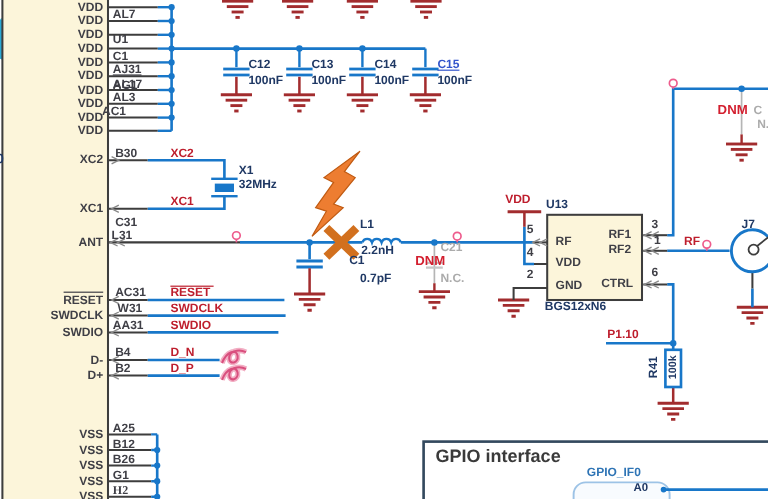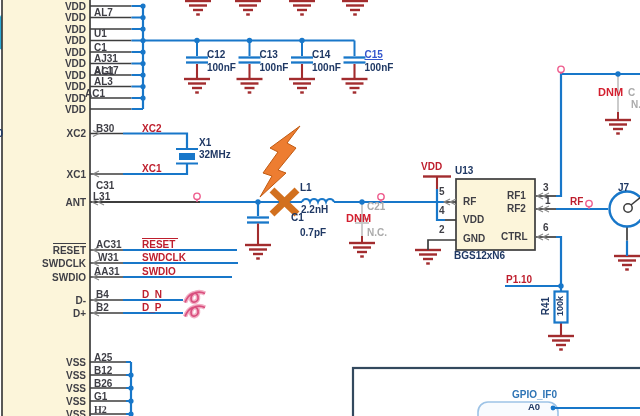--- a/index.html
+++ b/index.html
@@ -7,21 +7,21 @@
         font-family:"Liberation Sans",sans-serif;}
   #schsvg{position:absolute;left:0;top:0;z-index:1;}
   #labels{position:absolute;left:0;top:0;width:640px;height:416px;z-index:2;pointer-events:none;}
   .lbl{position:absolute;white-space:nowrap;font-weight:bold;font-size:10px;line-height:1.1;pointer-events:auto;}
   .navy{color:#1F3864;}
   .dark{color:#3F3F46;}
   .red{color:#BE1E2D;}
   .gray{color:#ABABAB;}
   .dnmred{color:#D31F2F;font-size:11px;}
   .bluesel{color:#3355CC;text-decoration:underline;}
-  .bluelbl{color:#2E74B5;margin-left:23px;}
+  .bluelbl{color:#2E74B5;}
   .r{width:50px;text-align:right;}
   .ol{position:absolute;height:1.6px;pointer-events:none;}
   .vert{transform:translate(-50%,-50%) rotate(-90deg);}
   .gpiotitle{font-size:15px;font-weight:600;color:#3A3A3A;}
 </style>
 </head>
 <body>
 
 <div id="page">
 
@@ -412,20 +412,21 @@
   <div class="lbl dark" style="left:439px;top:205px">4</div>
   <div class="lbl dark" style="left:439px;top:224px">2</div>
   <div class="lbl dark" style="left:543px;top:182px">3</div>
   <div class="lbl dark" style="left:545px;top:195px">1</div>
   <div class="lbl dark" style="left:543px;top:222px">6</div>
 
   <div class="lbl navy" style="left:618px;top:182px">J7</div>
   <div class="lbl navy vert" style="left:545px;top:306px">R41</div>
   <div class="lbl navy vert" style="left:561px;top:306px;font-size:9px">100k</div>
 
+  <div class="lbl gpiotitle" style="left:363px;top:373px">GPIO interface</div>
   <div class="lbl bluelbl" style="left:489px;top:389px">GPIO_IF0</div>
   <div class="lbl navy" style="left:528px;top:401.5px;font-size:9.5px">A0</div>
 
   <div class="lbl navy" style="left:-3px;top:127px;font-size:11px">0</div>
 <div class="lbl dark r" style="left: 36px; top: 0.5px;">VDD</div>
       <div class="lbl dark r" style="left: 36px; top: 12px;">VDD</div>
       <div class="lbl dark" style="left: 94px; top: 7px;">AL7</div>
       <div class="lbl dark r" style="left: 36px; top: 23.5px;">VDD</div>
       <div class="lbl dark" style="left: 94px; top: 18.5px; margin-top: 47px;">AG1</div>
       <div class="lbl dark r" style="left: 36px; top: 35px;">VDD</div>

